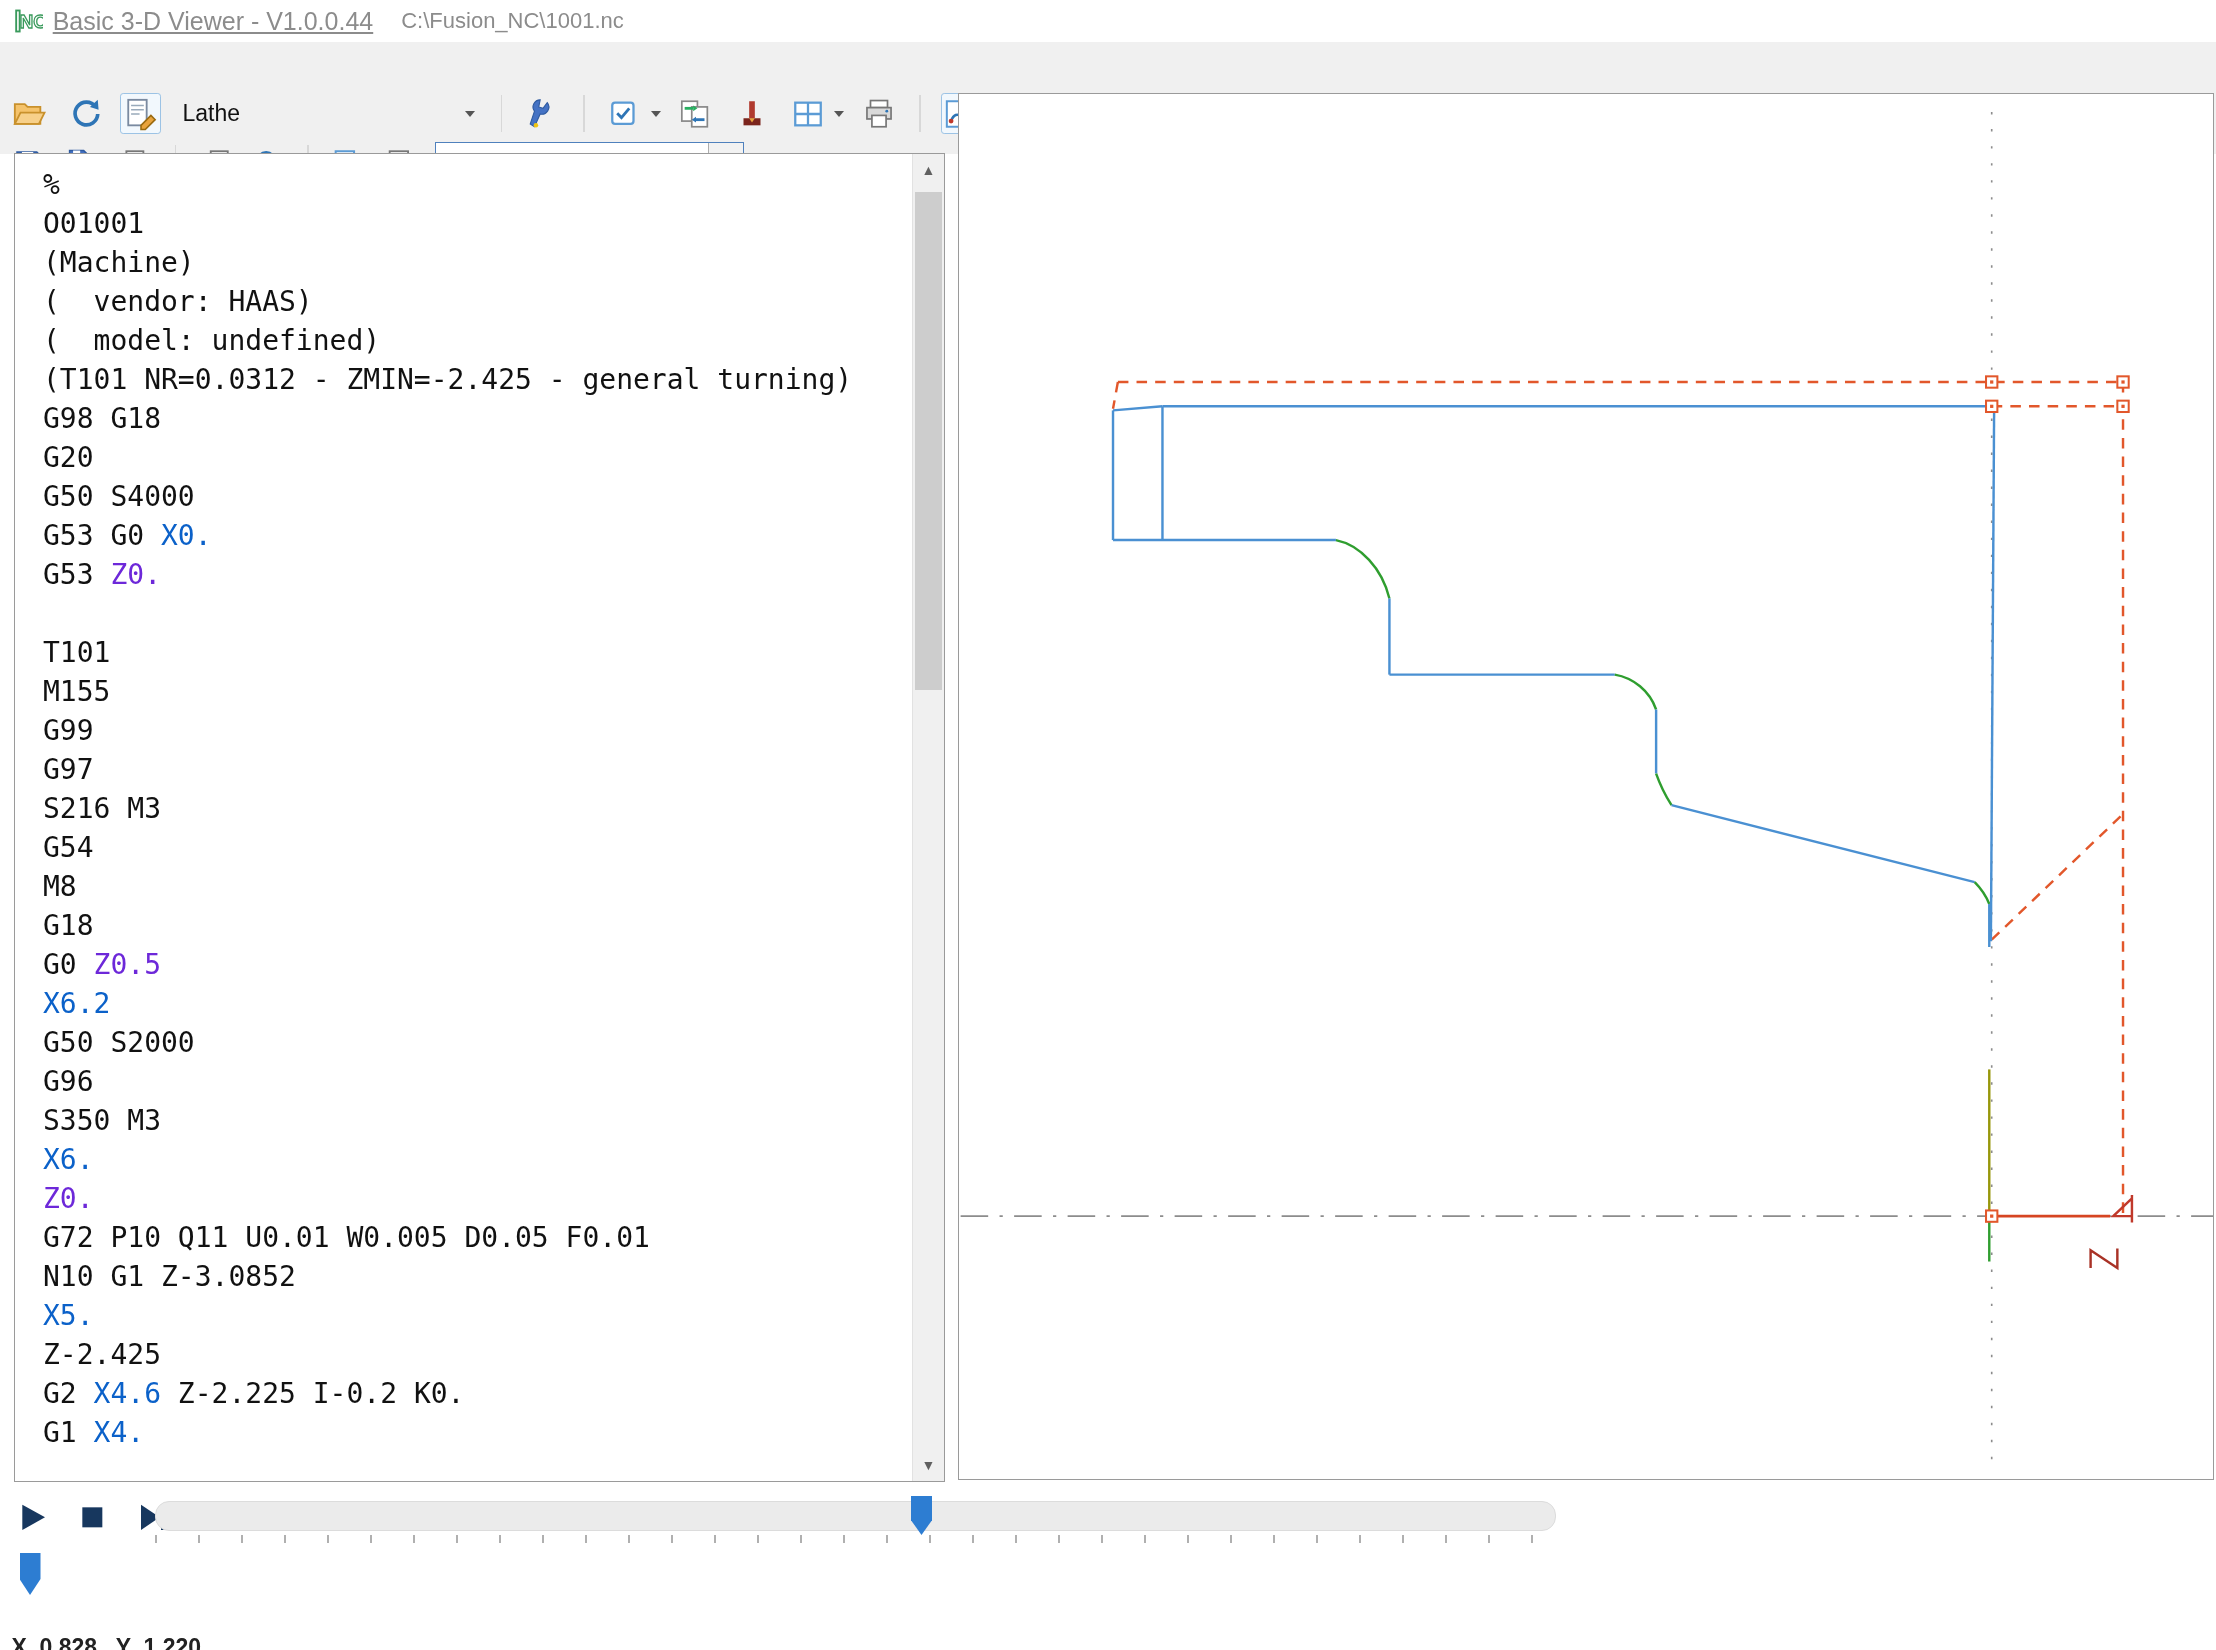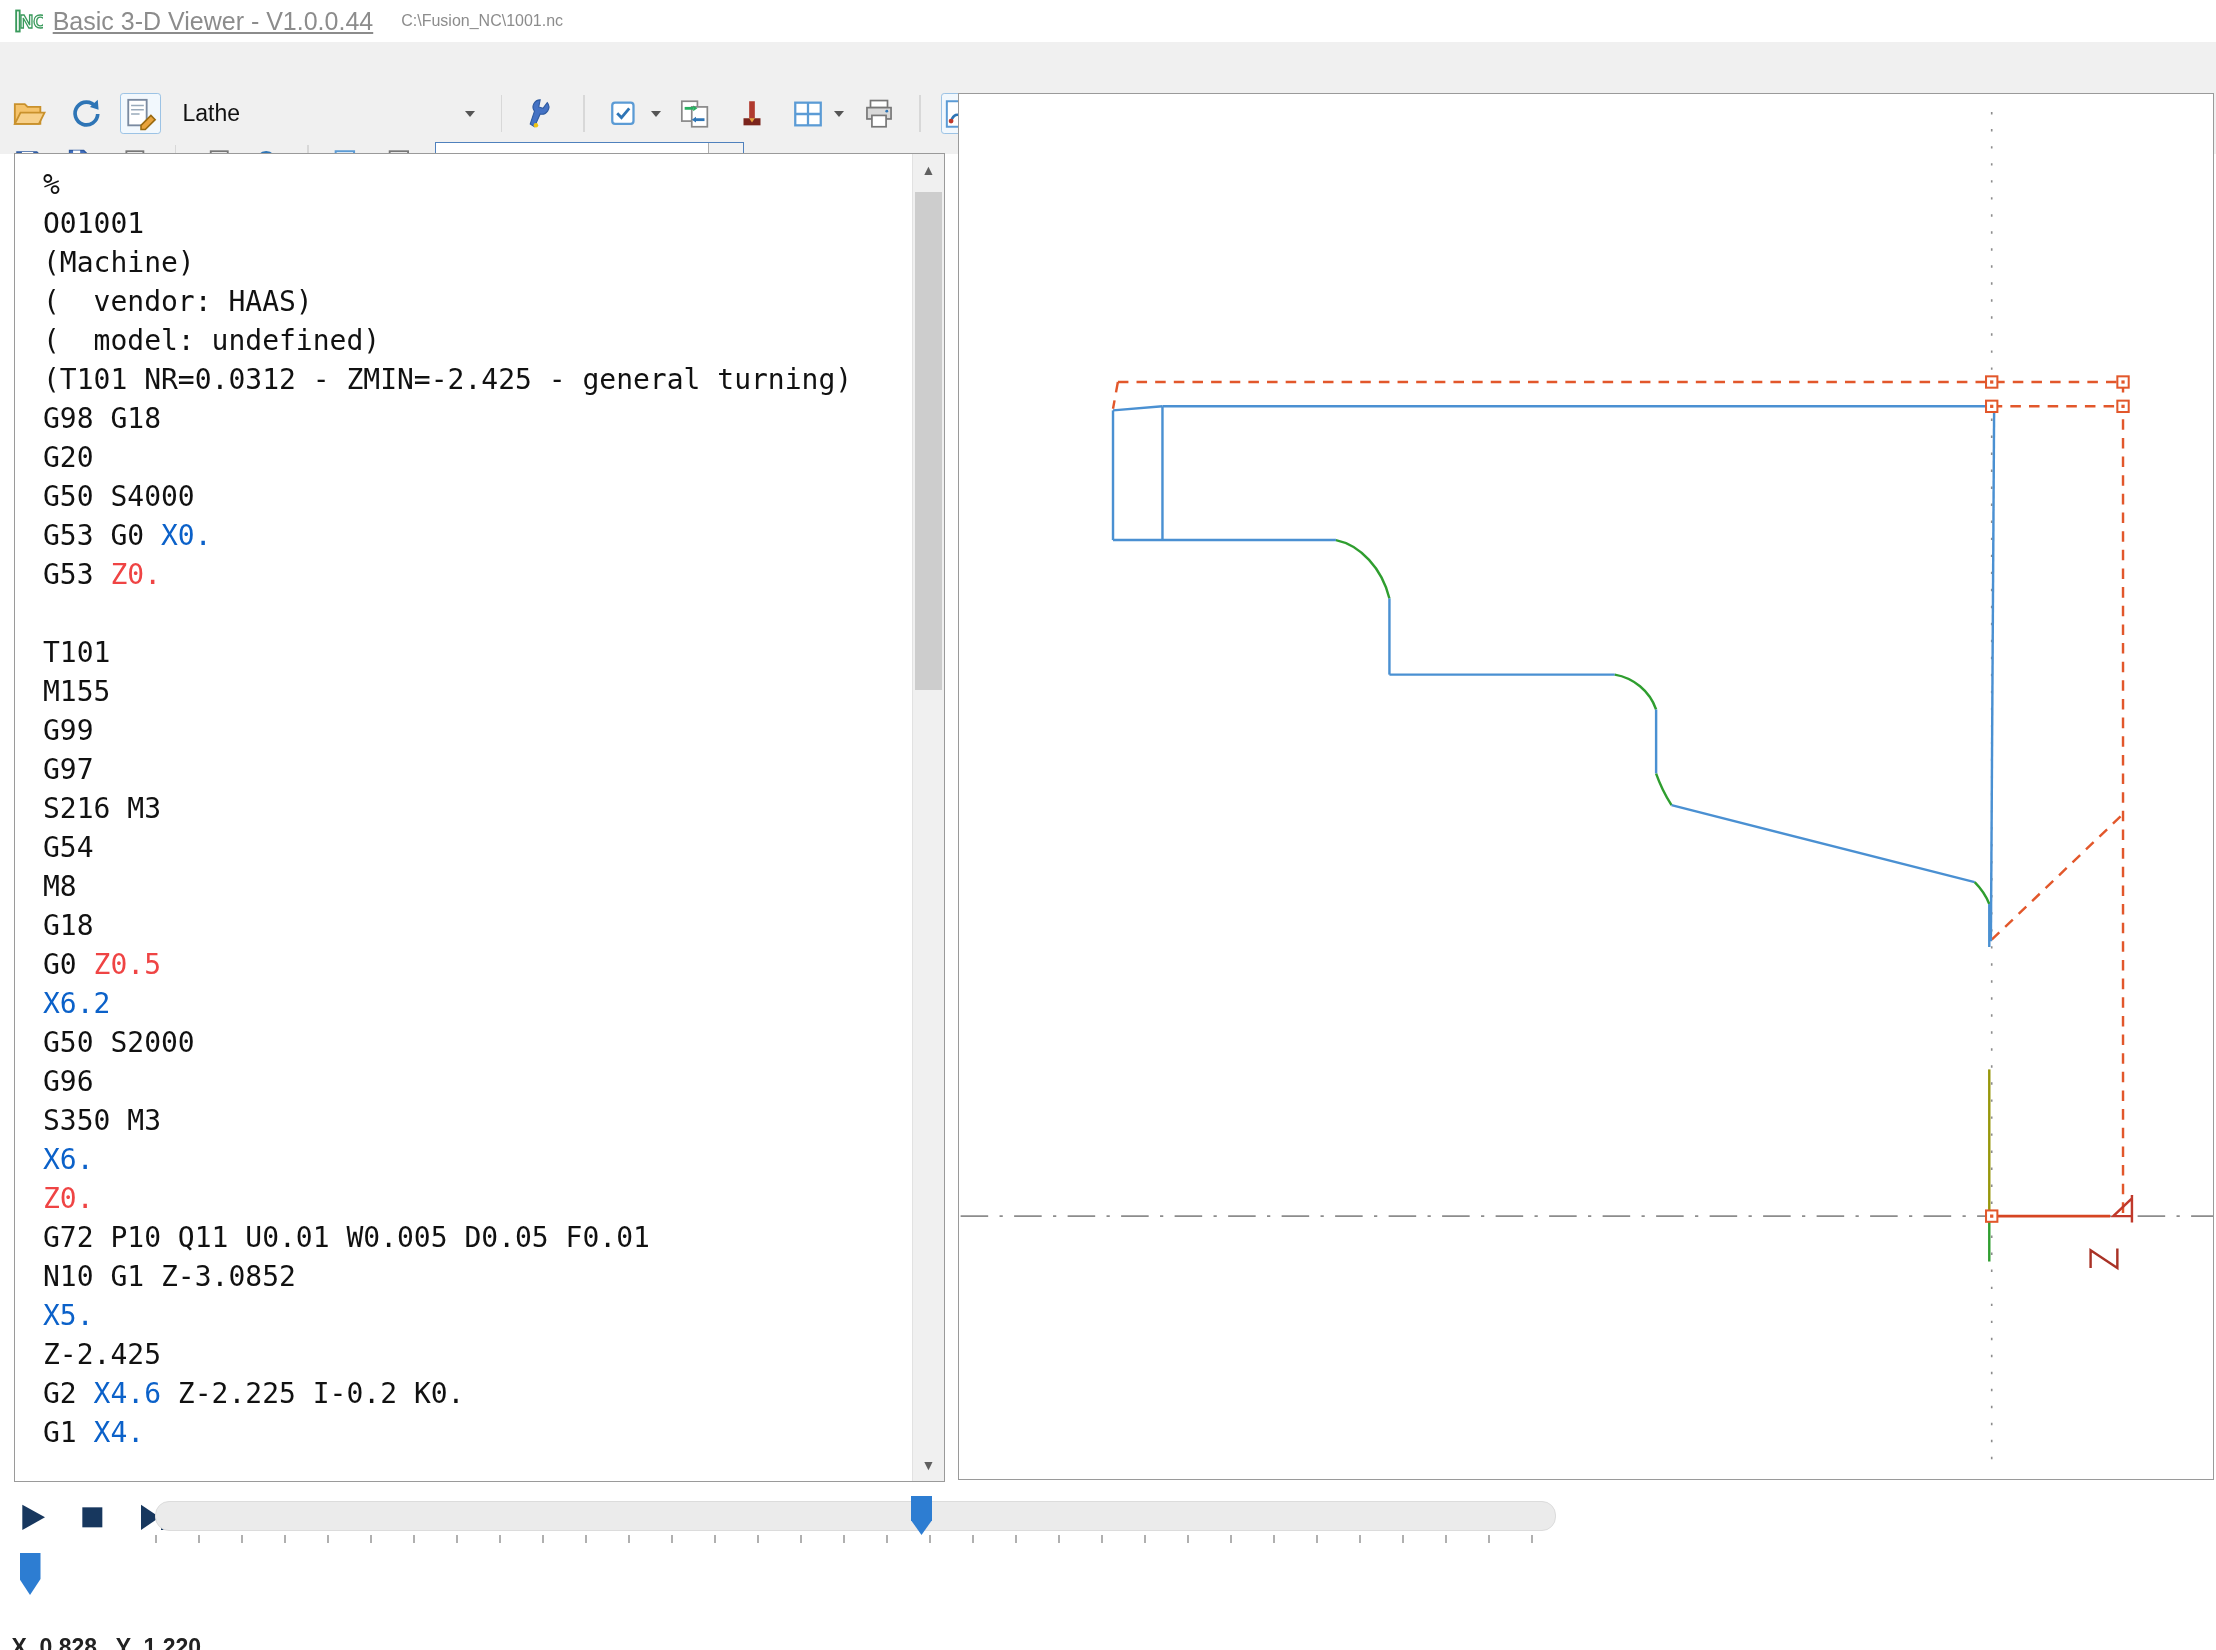--- a/index.html
+++ b/index.html
@@ -4,21 +4,21 @@
 <style>
   html,body{margin:0;padding:0;}
   body{width:2216px;height:1650px;position:relative;background:#fff;overflow:hidden;
        font-family:"Liberation Sans",sans-serif;}
 
   
   .titlebar{position:absolute;left:5px;top:0;width:2216px;height:42px;background:#fff;
             display:flex;align-items:center;}
   .app-logo{margin-left:9.7px;}
   .title-text{color:#8c8c8c;font-size:25px;margin-left:10px;white-space:pre;text-decoration:underline;}
-  .file-path{color:#8c8c8c;font-size:16px;margin-left:28px;white-space:pre;}
+  .file-path{color:#8c8c8c;font-size:22px;margin-left:28px;white-space:pre;}
 
   
   .toolband{position:absolute;left:0;top:42px;width:2216px;height:112px;background:#f0f0f0;}
   .toolbar{position:absolute;display:flex;align-items:center;}
   .row1{left:8px;top:47px;height:49px;gap:15px;}
   .row2{left:8px;top:99px;height:45px;gap:13px;}
   button.tb-icon{border:none;background:transparent;padding:1.6px;margin:0;width:41px;height:41px;
             display:inline-flex;align-items:center;justify-content:center;cursor:pointer;}
   button.tb-icon.boxed{border:1.6px solid #9cc3e5;border-radius:3.2px;background:#f2f8fd;}
   .tb-sep{width:1.6px;height:37px;background:#d8d8d8;margin:0 4.9px;}
@@ -38,21 +38,21 @@
   .dd-btn{width:34px;border-left:0.8px solid #adadad;background:#f2f2f2;display:flex;
           align-items:center;justify-content:center;cursor:pointer;}
 
   
   .code-panel{position:absolute;left:14px;top:153px;width:931px;height:1329px;background:#fff;
               border:1.6px solid #9a9a9a;box-sizing:border-box;}
   .code-area{position:absolute;left:0;top:0;right:32px;bottom:0;overflow:hidden;
              padding:11.4px 0 0 28px;}
   .code-line{white-space:pre;font-family:"DejaVu Sans Mono","Liberation Mono",monospace;
              font-size:28px;line-height:39px;height:39px;color:#111;}
-  .c-k{color:#111;} .c-b{color:#0B61C9;} .c-r{color:#ef4444;}
+  .c-k{color:#111;} .c-b{color:#0B61C9;} .c-r{color:#6d28d9;}
 
   .vscroll{position:absolute;right:0;top:0;width:31px;bottom:0;background:#f0f0f0;
            border-left:0.8px solid #e2e2e2;}
   .scroll-btn{position:absolute;left:0;width:31px;height:32px;display:flex;align-items:center;
               justify-content:center;color:#606060;font-size:14px;cursor:pointer;}
   .scroll-btn.up{top:0;} .scroll-btn.down{bottom:0;}
   .scroll-thumb{position:absolute;left:1.6px;right:1.6px;top:38px;height:498px;background:#cdcdcd;cursor:pointer;}
 
   
   .viewport{position:absolute;left:958px;top:93px;width:1256px;height:1387px;background:#fff;

